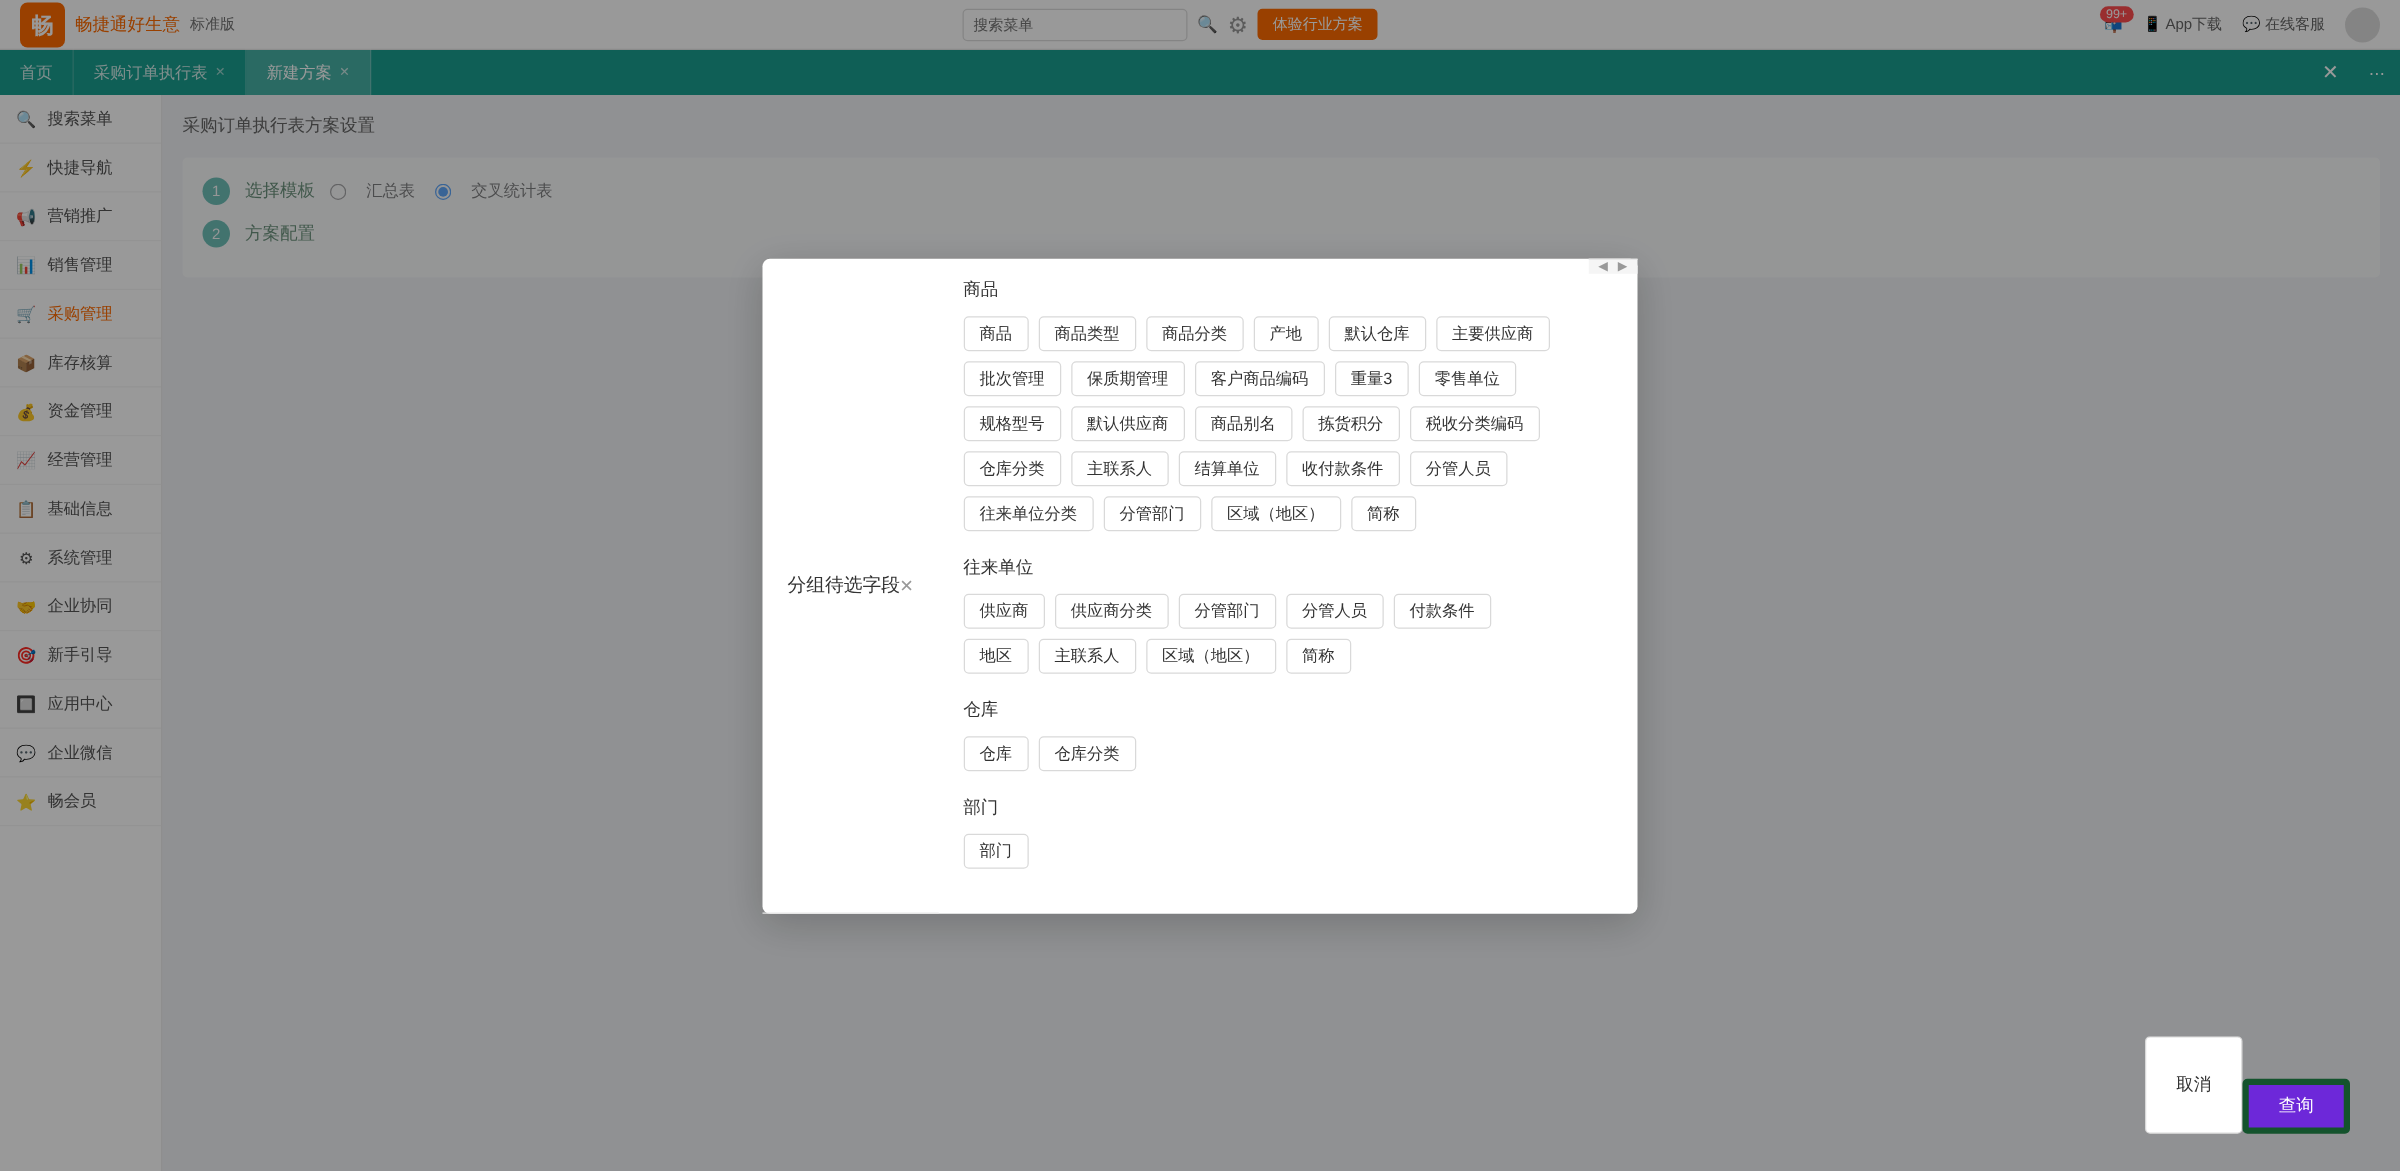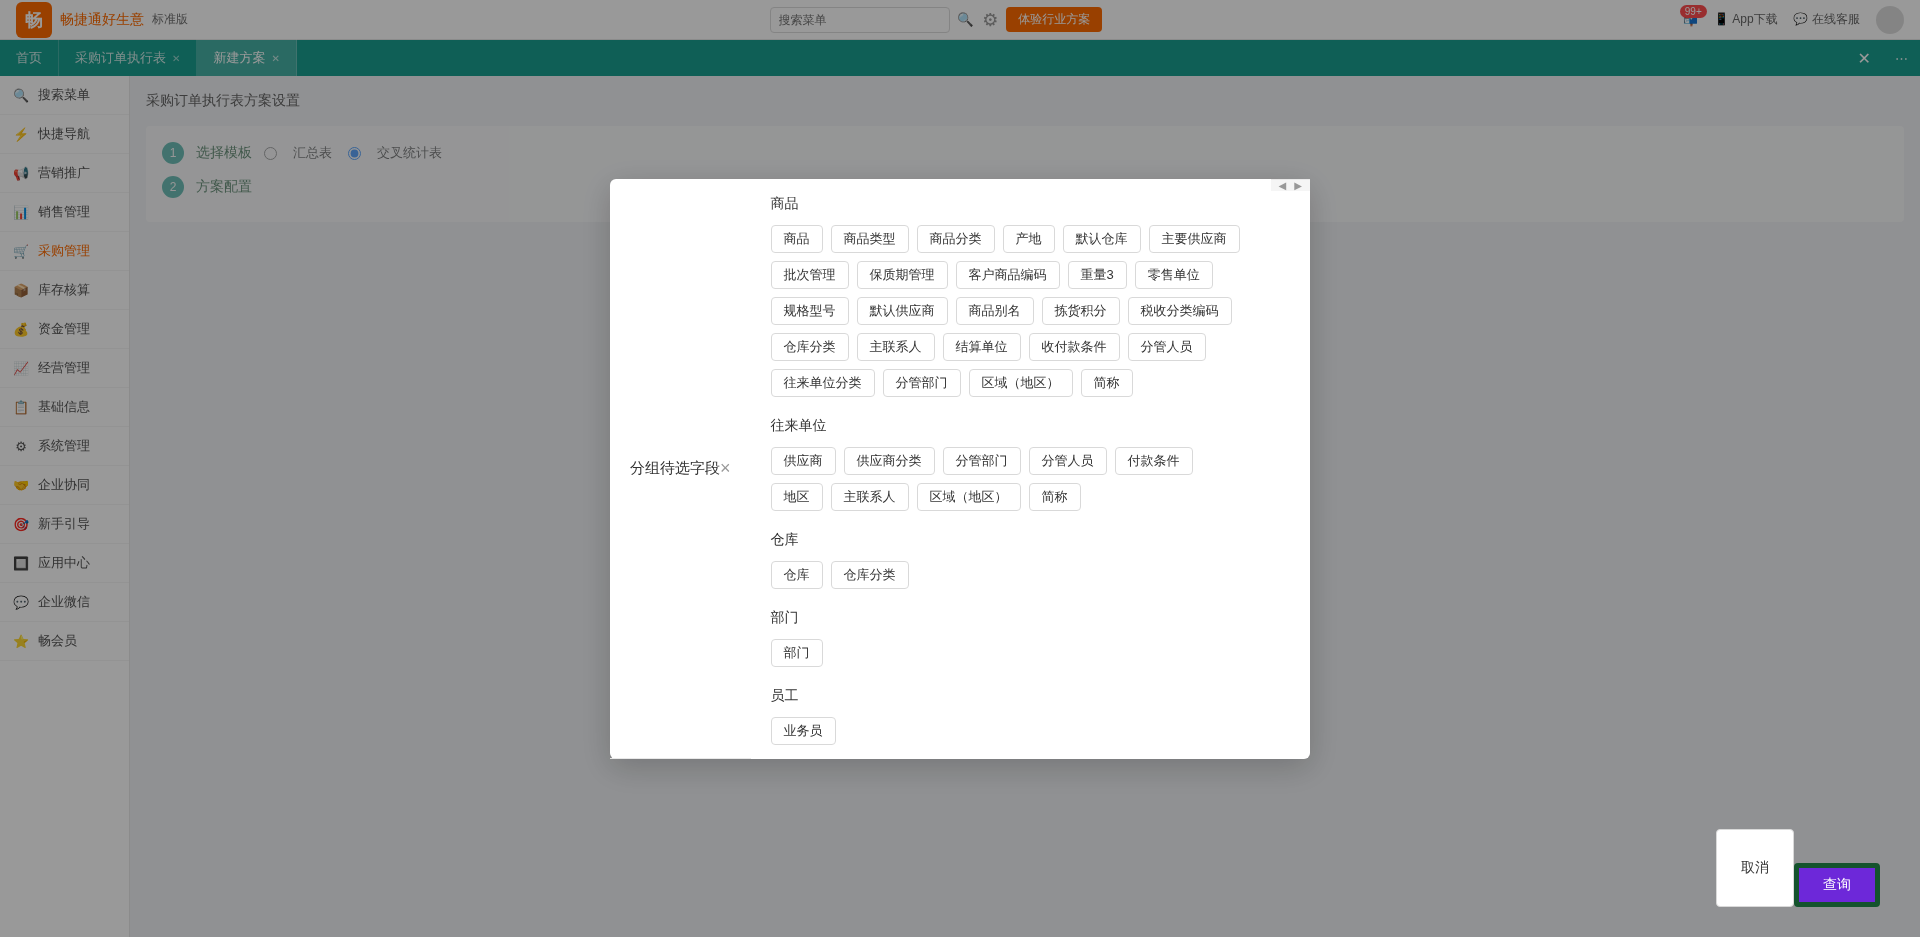--- a/index.html
+++ b/index.html
@@ -413,26 +413,20 @@
         </div>
       </div>
 
       <div class="field-section">
         <div class="section-title">部门</div>
         <div class="field-tags">
           <span class="field-tag">部门</span>
         </div>
       </div>
 
-      <div class="field-section">
-        <div class="section-title">员工</div>
-        <div class="field-tags">
-          <span class="field-tag">业务员</span>
-        </div>
-      </div>
 
     </div>
 
     <div class="modal-hscroll">
       <span style="color:#999;font-size:10px;padding:0 4px;">◀</span>
       <div class="hscroll-track">
         <div class="hscroll-thumb"></div>
       </div>
       <span style="color:#999;font-size:10px;padding:0 4px;">▶</span>
     </div>

